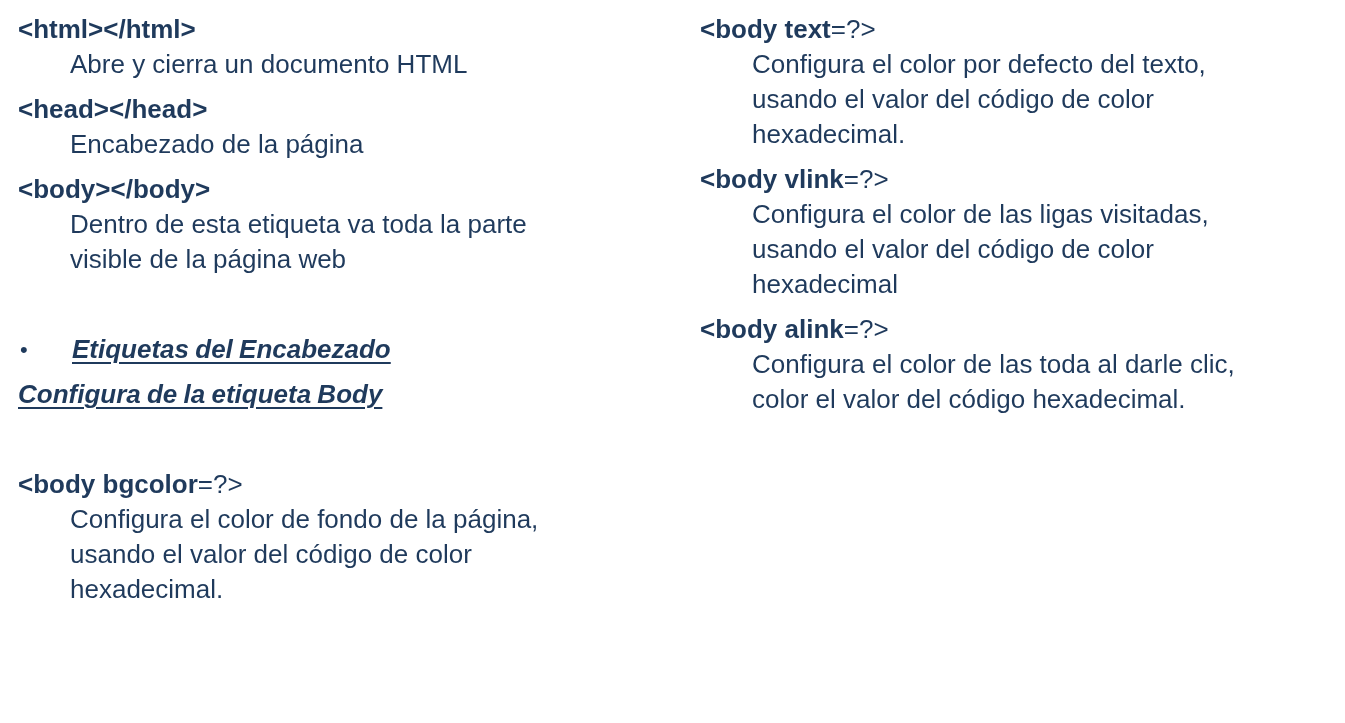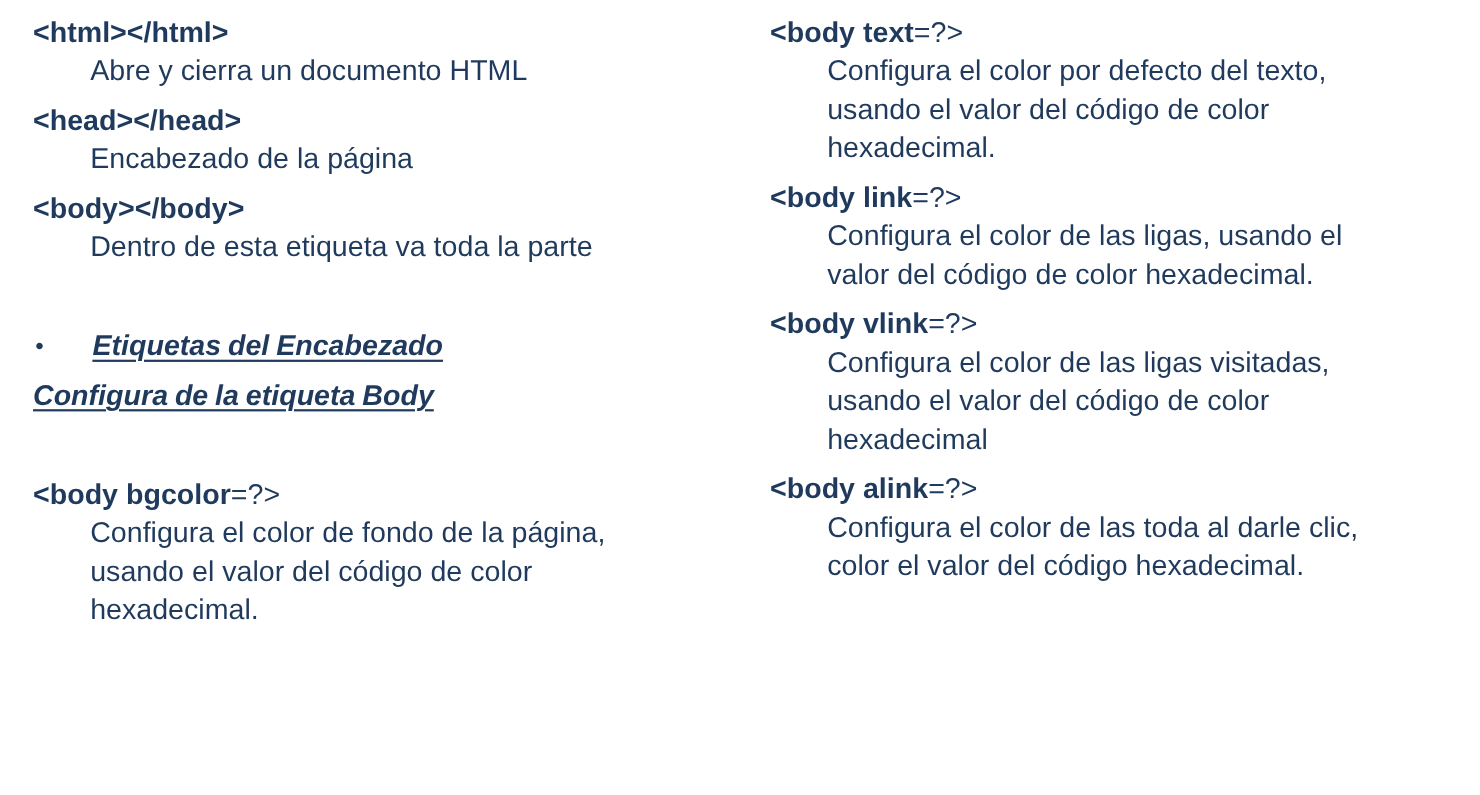--- a/index.html
+++ b/index.html
@@ -6,21 +6,21 @@
   body {
     width: 1345px; height: 723px;
     background: #ffffff;
     font-family: "Liberation Sans", "DejaVu Sans", sans-serif;
     color: #1f3a5c;
     overflow: hidden;
     position: relative;
   }
   .page { position: absolute; inset: 0; }
   .col { position: absolute; top: 12px; }
-  .col-left  { left: 30px;  width: 665px; }
+  .col-left  { left: 18px;  width: 665px; }
   .col-right { left: 700px; width: 640px; }
   .entry { margin-top: 10px; }
   .col > .entry:first-child { margin-top: 0; }
   .line {
     height: 35px; line-height: 35px;
     font-size: 26px;
     white-space: nowrap;
   }
   .tag-line { font-weight: bold; }
   .tag-suffix { font-weight: normal; }
@@ -51,20 +51,21 @@
         <div class="line tag-line"><span class="tag-name">&lt;html&gt;&lt;/html&gt;</span></div>
         <div class="line desc-line">Abre y cierra un documento HTML</div>
       </div>
       <div class="entry">
         <div class="line tag-line"><span class="tag-name">&lt;head&gt;&lt;/head&gt;</span></div>
         <div class="line desc-line">Encabezado de la página</div>
       </div>
       <div class="entry">
         <div class="line tag-line"><span class="tag-name">&lt;body&gt;&lt;/body&gt;</span></div>
         <div class="line desc-line">Dentro de esta etiqueta va toda la parte</div>
+        <div class="line desc-line">visible de la página web</div>
       </div>
       <div class="spacer"></div>
       <div class="entry bullet-entry">
         <span class="bullet-icon">•</span>
         <div class="line heading-line">Etiquetas del Encabezado</div>
       </div>
       <div class="entry">
         <div class="line heading-line">Configura de la etiqueta Body</div>
       </div>
       <div class="spacer"></div>
@@ -76,25 +77,20 @@
       </div>
     </div>
   <div class="col col-right">
       <div class="entry">
         <div class="line tag-line"><span class="tag-name">&lt;body text</span><span class="tag-suffix">=?&gt;</span></div>
         <div class="line desc-line">Configura el color por defecto del texto,</div>
         <div class="line desc-line">usando el valor del código de color</div>
         <div class="line desc-line">hexadecimal.</div>
       </div>
       <div class="entry">
-        <div class="line tag-line"><span class="tag-name">&lt;body link</span><span class="tag-suffix">=?&gt;</span></div>
-        <div class="line desc-line">Configura el color de las ligas, usando el</div>
-        <div class="line desc-line">valor del código de color hexadecimal.</div>
-      </div>
-      <div class="entry">
         <div class="line tag-line"><span class="tag-name">&lt;body vlink</span><span class="tag-suffix">=?&gt;</span></div>
         <div class="line desc-line">Configura el color de las ligas visitadas,</div>
         <div class="line desc-line">usando el valor del código de color</div>
         <div class="line desc-line">hexadecimal</div>
       </div>
       <div class="entry">
         <div class="line tag-line"><span class="tag-name">&lt;body alink</span><span class="tag-suffix">=?&gt;</span></div>
         <div class="line desc-line">Configura el color de las toda al darle clic,</div>
         <div class="line desc-line">color el valor del código hexadecimal.</div>
       </div>

